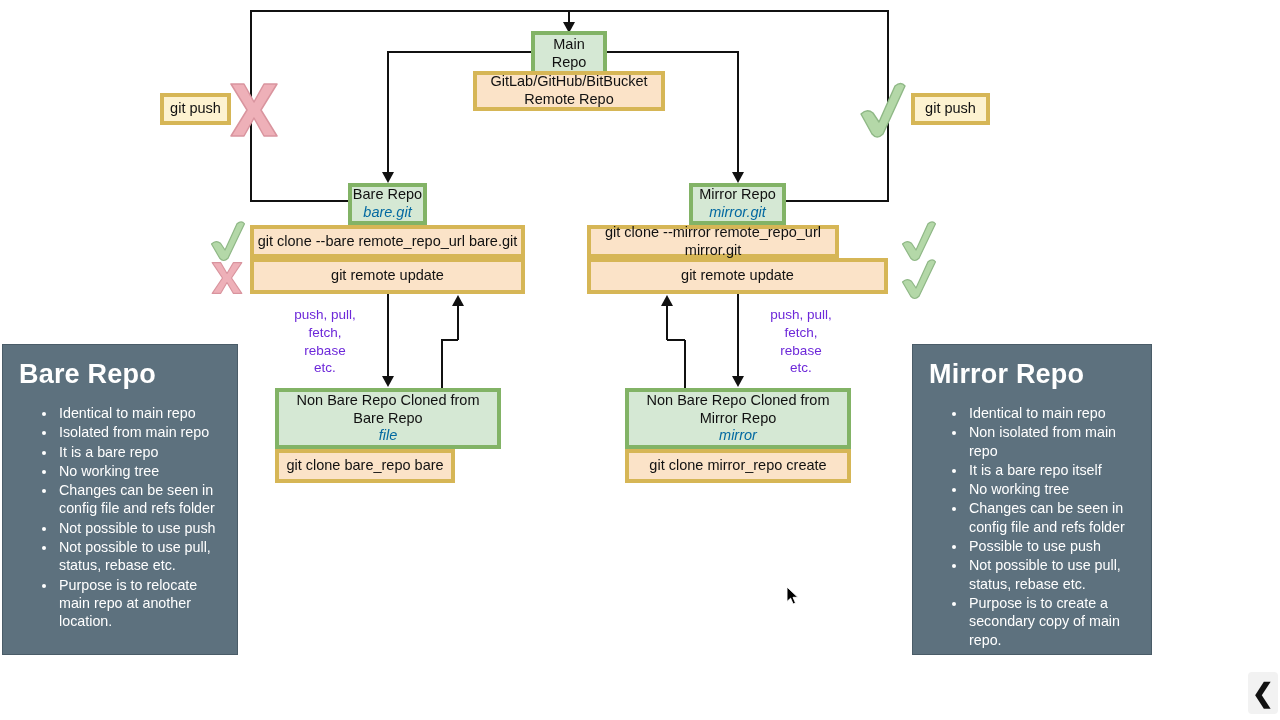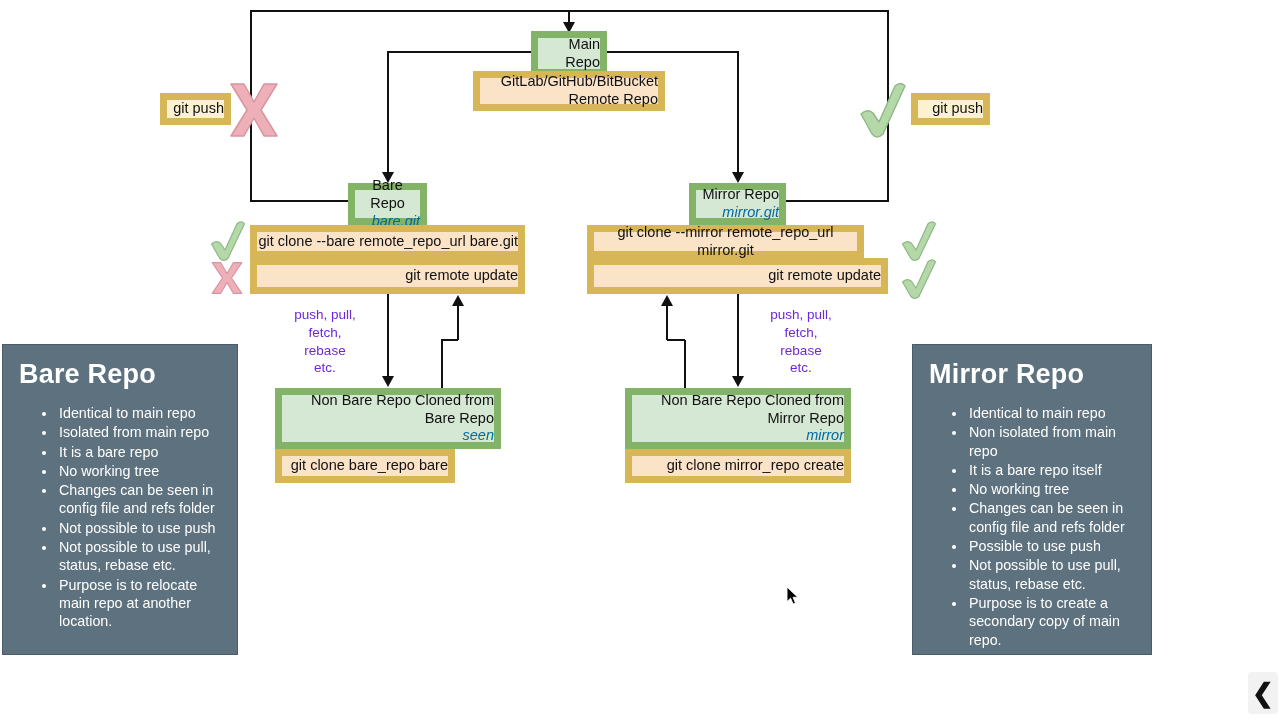--- a/index.html
+++ b/index.html
@@ -8,24 +8,24 @@
     width:1280px; height:720px;
     background:#ffffff;
     font-family:"Liberation Sans", sans-serif;
     position:relative;
     overflow:hidden;
   }
   #stage { position:absolute; inset:0; }
 
   .node {
     position:absolute;
-    border:7px solid #404040;
+    border:4px solid #404040;
     display:flex;
     flex-direction:column;
-    align-items:flex-end;
+    align-items:center;
     justify-content:center;
     text-align:center;
     font-size:14.5px;
     color:#111;
     line-height:1.22;
     z-index:5;
   }
   .green { background:#d5e8d4; border-color:#82b366; }
   .orange { background:#fbe3c8; border-color:#d6b656; }
   .yellowish { background:#fdf2d0; border-color:#d6b656;margin-left:8px; }
@@ -157,42 +157,42 @@
 
   <div class="node orange" style="left:250px; top:258px; width:275px; height:36px;">
     <div>git remote update</div>
   </div>
 
   <div class="node green" style="left:689px; top:183px; width:97px; height:42px;">
     <div>Mirror Repo</div>
     <div class="italic-red">mirror.git</div>
   </div>
 
-  <div class="node orange" style="left:587px; top:225px; width:277px; height:33px; font-size:14.5px;">
+  <div class="node orange" style="left:587px; top:225px; width:252px; height:33px; font-size:14.5px;">
     <div>git clone --mirror remote_repo_url mirror.git</div>
   </div>
 
   <div class="node orange" style="left:587px; top:258px; width:301px; height:36px;">
     <div>git remote update</div>
   </div>
 
   <div class="label" style="left:275px; top:306px; width:100px; white-space:pre-line;">push, pull,
 fetch,
 rebase
 etc.</div>
 
   <div class="label" style="left:751px; top:306px; width:100px; white-space:pre-line;">push, pull,
 fetch,
 rebase
 etc.</div>
 
   <div class="node green" style="left:275px; top:388px; width:226px; height:61px;">
     <div>Non Bare Repo Cloned from</div>
     <div>Bare Repo</div>
-    <div class="italic-red">seen</div>
+    <div class="italic-red">file</div>
   </div>
 
   <div class="node orange" style="left:275px; top:449px; width:180px; height:34px;">
     <div>git clone bare_repo bare</div>
   </div>
 
   <div class="node green" style="left:625px; top:388px; width:226px; height:61px;">
     <div>Non Bare Repo Cloned from</div>
     <div>Mirror Repo</div>
     <div class="italic-red">mirror</div>

